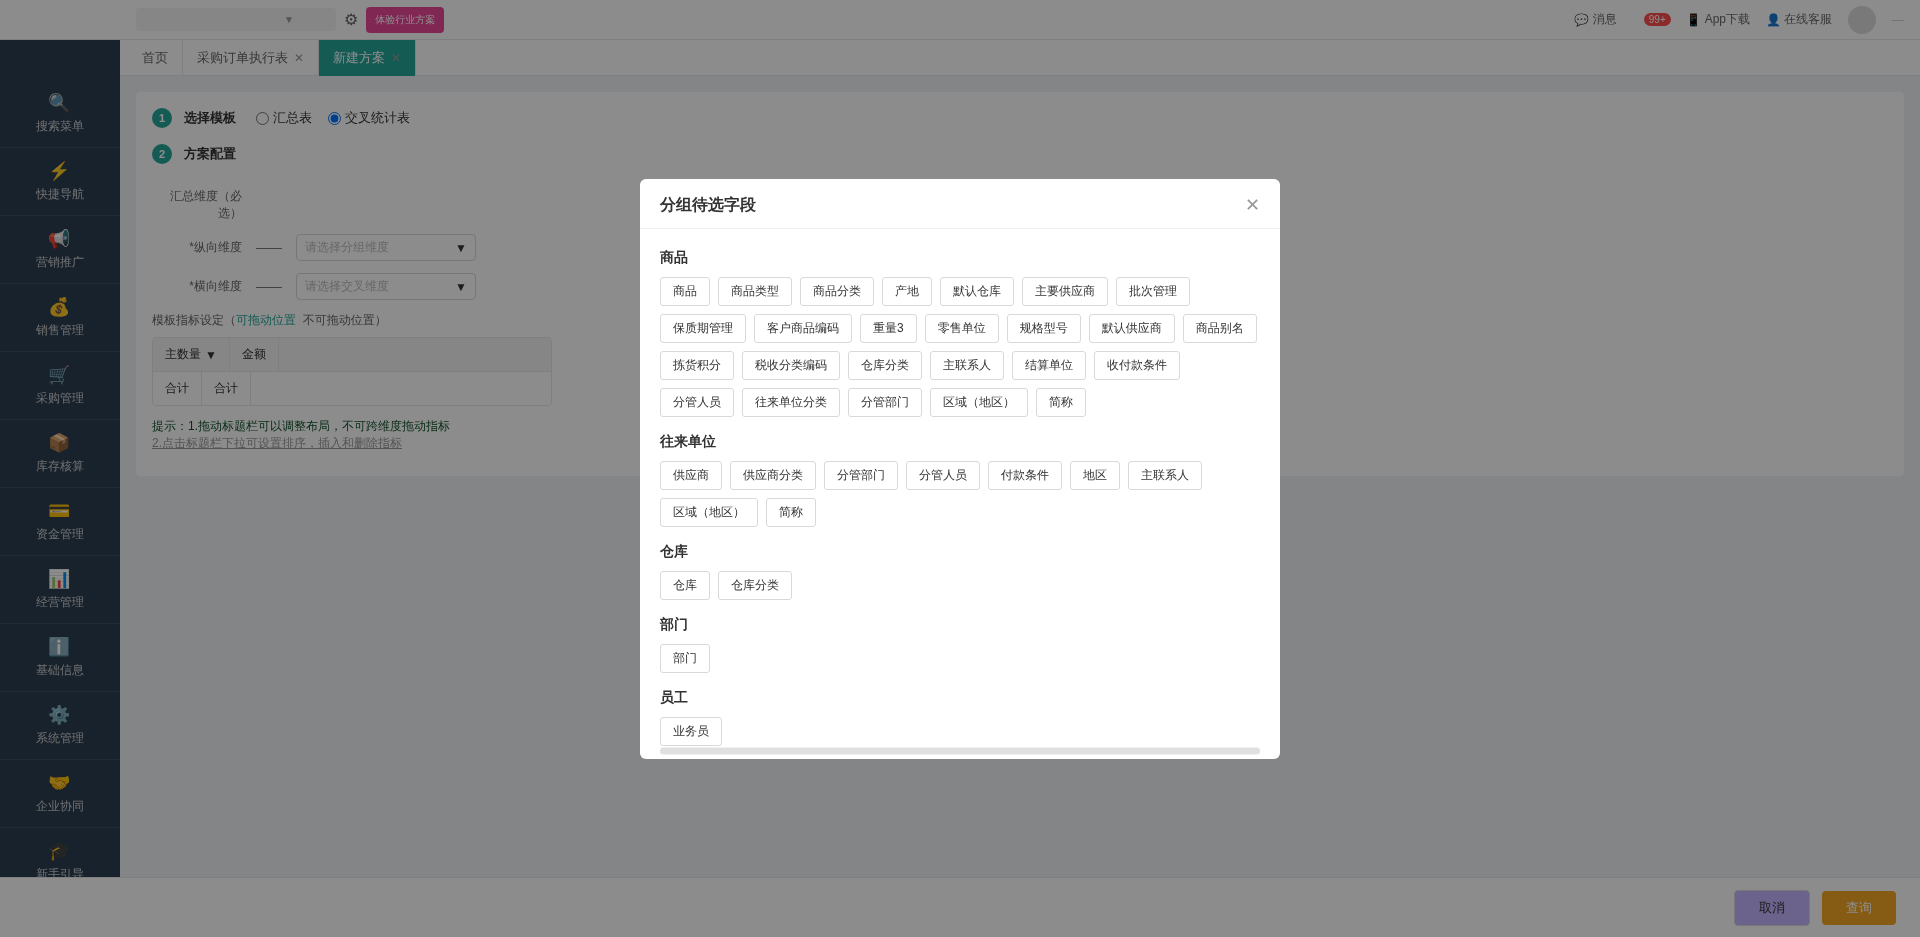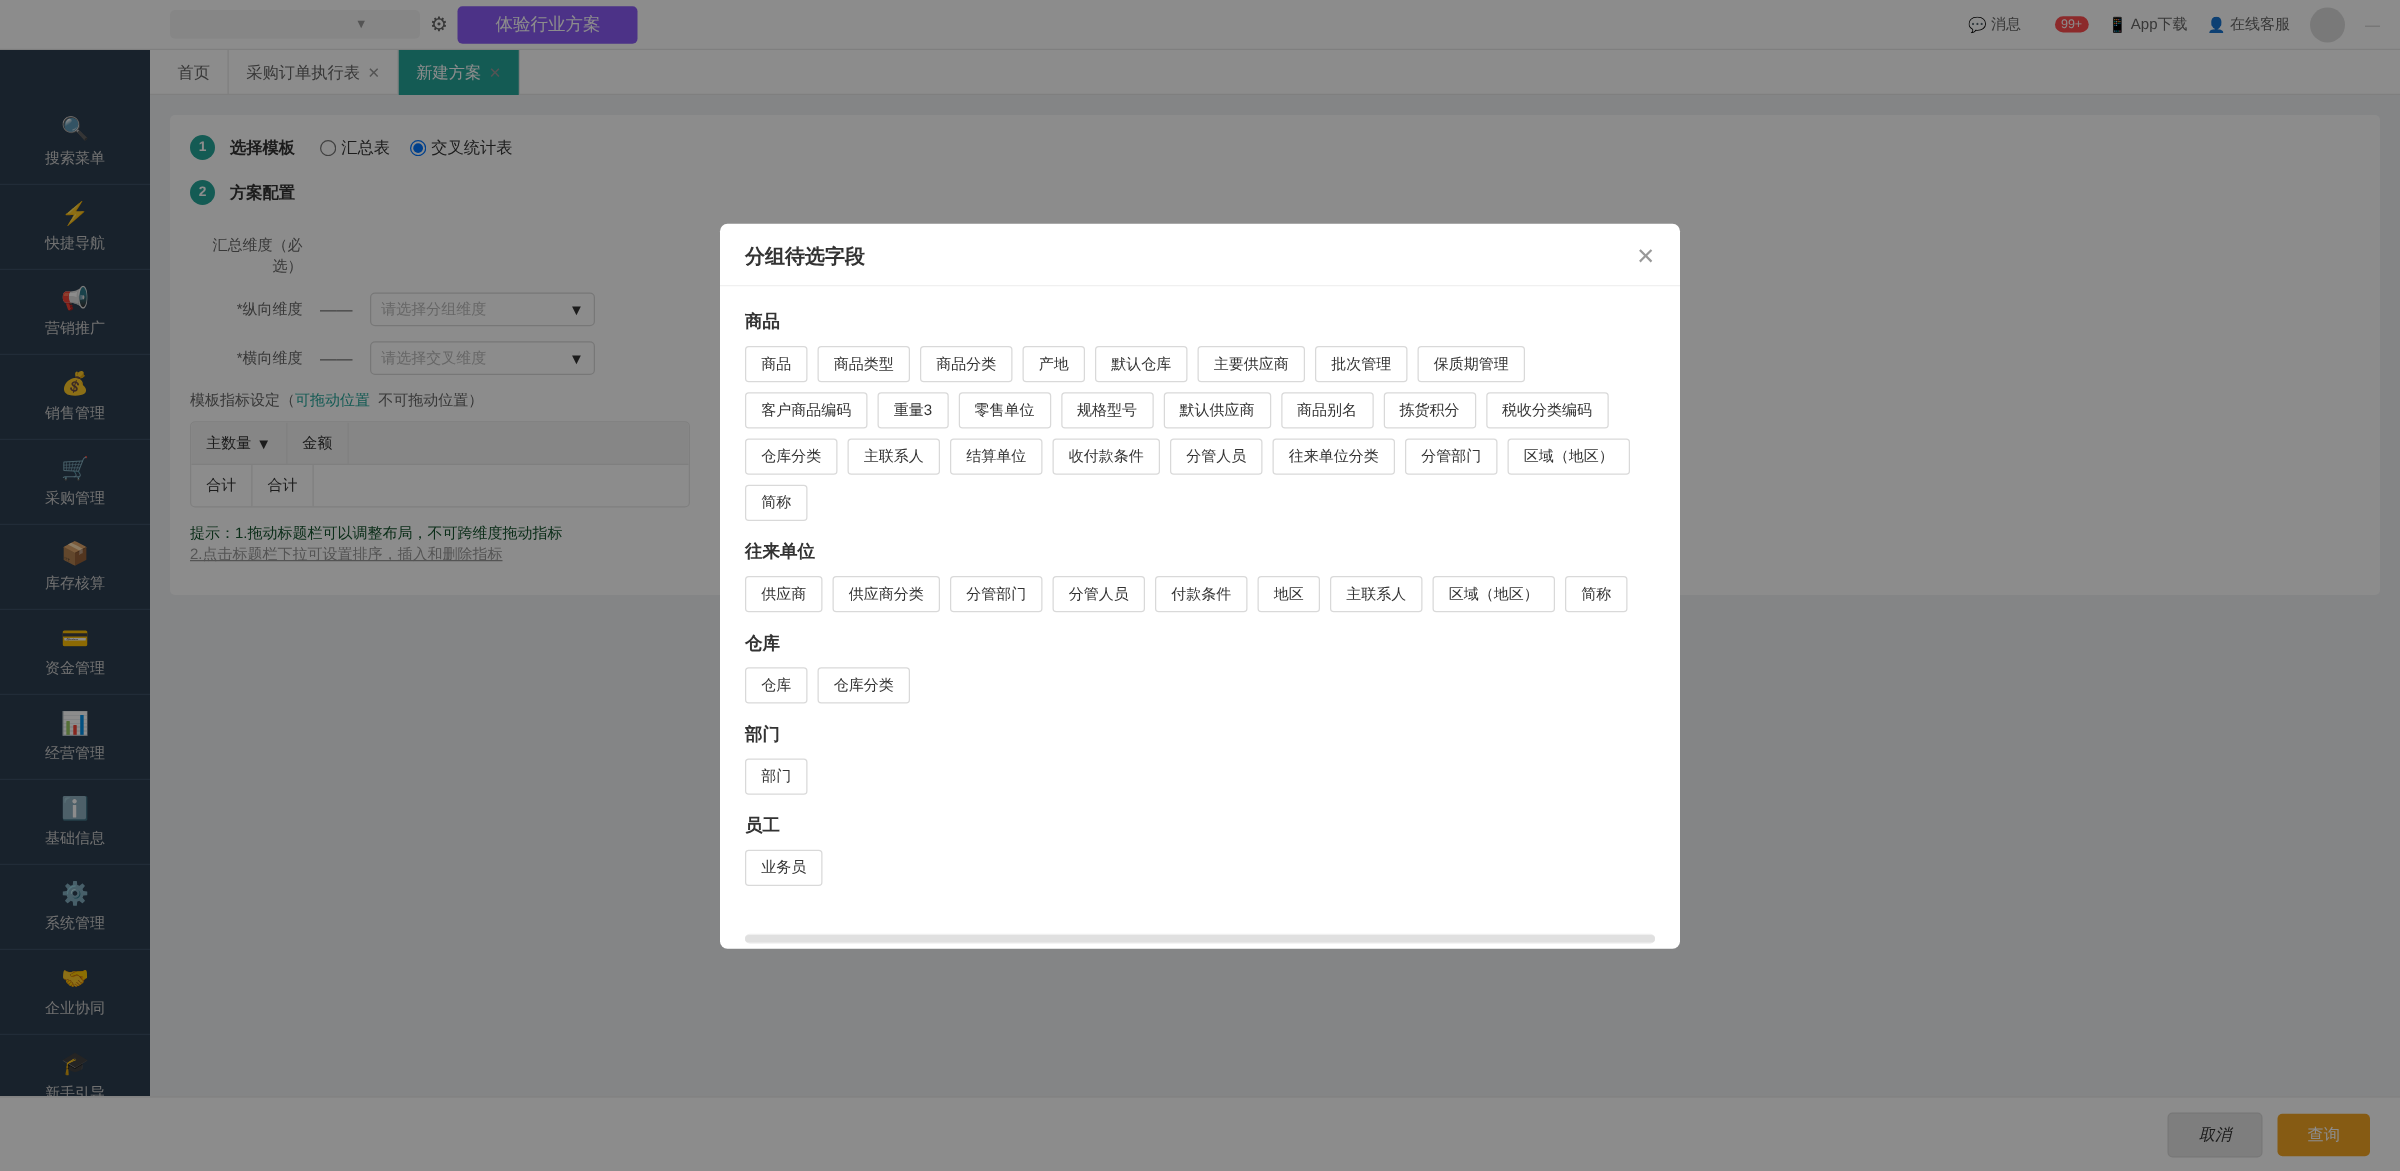--- a/index.html
+++ b/index.html
@@ -5,21 +5,21 @@
     * { box-sizing: border-box; margin: 0; padding: 0; }
     body { font-family: "Microsoft YaHei", "PingFang SC", sans-serif; font-size: 13px; background: #f0f2f5; color: #333; overflow: hidden; }
 
     
     .header { height: 40px; background: #fff; display: flex; align-items: center; padding: 0 16px; border-bottom: 1px solid #e8e8e8; position: fixed; top: 0; left: 0; right: 0; z-index: 100; }
 
     .header-middle { flex: 1; display: flex; align-items: center; gap: 8px; }
     .search-input-area { display: flex; align-items: center; background: #f5f5f5; border-radius: 4px; padding: 4px 8px; width: 200px; }
     .search-input-area input { border: none; background: none; outline: none; font-size: 13px; width: 140px; }
     .gear-btn { background: none; border: none; cursor: pointer; font-size: 16px; color: #666; }
-    .exp-btn { background: #8b5cf6; color: white; border: none; border-radius: 4px; padding: 6px 30px; cursor: pointer; font-size: 14px; }
+    .exp-btn { background: #ec4899; color: white; border: none; border-radius: 4px; padding: 6px 9px; cursor: pointer; font-size: 10px; }
 
     .header-right { display: flex; align-items: center; gap: 16px; font-size: 12px; color: #666; }
     .badge { background: #ff4d4f; color: white; border-radius: 10px; padding: 1px 5px; font-size: 10px; margin-left: 24px; }
     .avatar { width: 28px; height: 28px; border-radius: 50%; background: #ddd; }
 
     
     .tabbar { height: 36px; background: #fff; display: flex; align-items: center; border-bottom: 1px solid #e8e8e8; position: fixed; top: 40px; left: 120px; right: 0; z-index: 99; padding: 0 8px; }
     .tab-item { padding: 0 14px; height: 36px; display: flex; align-items: center; font-size: 13px; cursor: pointer; color: #666; border-right: 1px solid #e8e8e8; gap: 6px; }
     .tab-item.active { color: #fff; background: #26a69a; }
     .tab-close { font-size: 12px; color: #999; cursor: pointer; }
@@ -37,39 +37,39 @@
     .page-title { font-size: 14px; color: #666; margin-bottom: 12px; }
     .content-card { background: #fff; border-radius: 4px; padding: 16px; }
     .step-row { display: flex; align-items: center; margin-bottom: 16px; gap: 12px; }
     .step-num { width: 20px; height: 20px; border-radius: 50%; background: #26a69a; color: white; display: flex; align-items: center; justify-content: center; font-size: 11px; font-weight: bold; }
     .step-label { font-size: 13px; font-weight: bold; }
     .radio-group { display: flex; align-items: center; gap: 16px; margin-left: 8px; font-size: 13px; }
     .radio-group label { display: flex; align-items: center; gap: 4px; cursor: pointer; }
 
     
     .modal-overlay { position: fixed; top: 0; left: 0; right: 0; bottom: 0; background: rgba(0,0,0,0.45); z-index: 1000; display: flex; align-items: center; justify-content: center; }
-    .modal { background: #fff; border-radius: 6px; width: 768px; max-height: 580px; display: flex; flex-direction: column; position: relative; }
+    .modal { background: #fff; border-radius: 6px; width: 640px; max-height: 580px; display: flex; flex-direction: column; position: relative; }
     .modal-header { padding: 16px 20px 12px; border-bottom: 1px solid #f0f0f0; display: flex; align-items: center; justify-content: space-between; }
     .modal-title { font-size: 16px; font-weight: bold; color: #333; }
     .modal-close { background: none; border: none; cursor: pointer; font-size: 18px; color: #999; line-height: 1; }
     .modal-body { padding: 16px 20px; overflow-y: auto; flex: 1; }
 
     
     .modal-body::-webkit-scrollbar { width: 6px; }
     .modal-body::-webkit-scrollbar-track { background: #f1f1f1; }
     .modal-body::-webkit-scrollbar-thumb { background: #ccc; border-radius: 3px; }
 
     
     .section-title { font-size: 14px; font-weight: bold; color: #333; margin-bottom: 10px; margin-top: 4px; }
     .field-grid { display: flex; flex-wrap: wrap; gap: 8px; margin-bottom: 16px; }
     .field-tag { border: 1px solid #d9d9d9; border-radius: 3px; padding: 5px 12px; font-size: 12px; color: #333; cursor: pointer; background: #fff; white-space: nowrap; }
 
     
     .bottom-bar { position: fixed; bottom: 0; left: 0; right: 0; height: 60px; background: #fff; border-top: 1px solid #e8e8e8; display: flex; align-items: center; justify-content: flex-end; padding: 0 24px; gap: 12px; z-index: 999; }
-    .btn-cancel { background: #e5e5e5; border: 1px solid #d9d9d9; border-radius: 4px; padding: 8px 24px; cursor: pointer; font-size: 13px; color: #333; font-style: italic; }
+    .btn-cancel { background: #c4b5fd; border: 1px solid #d9d9d9; border-radius: 4px; padding: 8px 24px; cursor: pointer; font-size: 13px; color: #333; }
     .btn-confirm { background: #f5a623; border: none; border-radius: 4px; padding: 8px 24px; cursor: pointer; font-size: 13px; color: #fff; }
 
     
     .bg-form { padding: 8px 0; }
     .form-row { display: flex; align-items: center; margin-bottom: 12px; gap: 8px; }
     .form-label { width: 90px; font-size: 12px; color: #666; text-align: right; }
     .form-select { border: 1px solid #d9d9d9; border-radius: 4px; padding: 4px 8px; font-size: 12px; color: #333; background: #fff; cursor: pointer; width: 180px; display: flex; align-items: center; justify-content: space-between; gap: 12px; }
     .stats-table { border: 1px solid #e8e8e8; border-radius: 4px; overflow: hidden; margin-top: 8px; }
     .stats-header { background: #f5f5f5; display: flex; border-bottom: 1px solid #e8e8e8; }
     .stats-cell { padding: 8px 12px; font-size: 12px; border-right: 1px solid #e8e8e8; }

